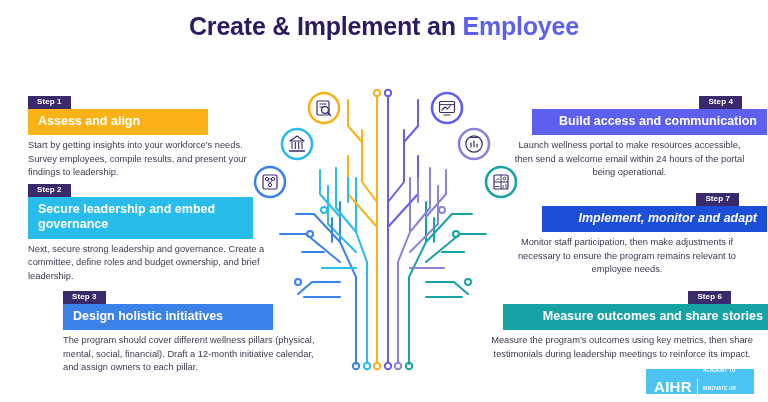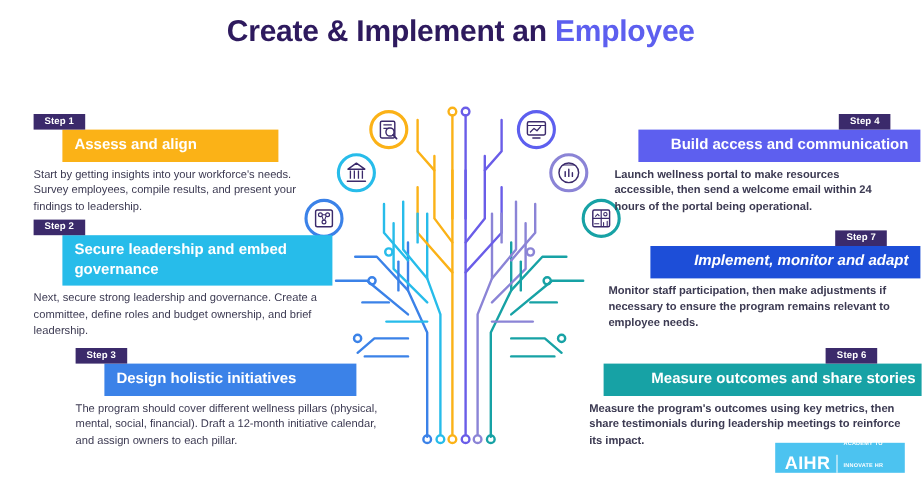--- a/index.html
+++ b/index.html
@@ -33,32 +33,31 @@
     padding:2.5px 9px 2.5px 9px;
     letter-spacing:0.1px;
     line-height:1;
   }
   .banner{
     color:#ffffff;
     font-size:12.5px;font-weight:bold;
     padding:5px 10px 6px 10px;
     line-height:1.25;
     margin-top:0px;
-    margin-left:24px;
   }
   .desc{
     color:#3c3a52;
     font-size:9.3px;
     line-height:1.45;
     padding-top:4px;
   }
   .left .badge-row{text-align:left;}
   .left .desc{text-align:left;}
   .right .badge-row{text-align:right;}
-  .right .desc{text-align:left;font-weight:bold;}
+  .right .desc{text-align:center;}
   .right .banner{text-align:right;}
   .left .banner{text-align:left;}
 
   
   #step1{left:28px;top:90px;width:232px;}
   #step1 .banner{background:#fbb217;width:160px;}
   #step2{left:28px;top:178px;width:240px;}
   #step2 .banner{background:#27bcea;width:205px;}
   #step3{left:63px;top:285px;width:252px;}
   #step3 .banner{background:#3b82e8;width:190px;}

